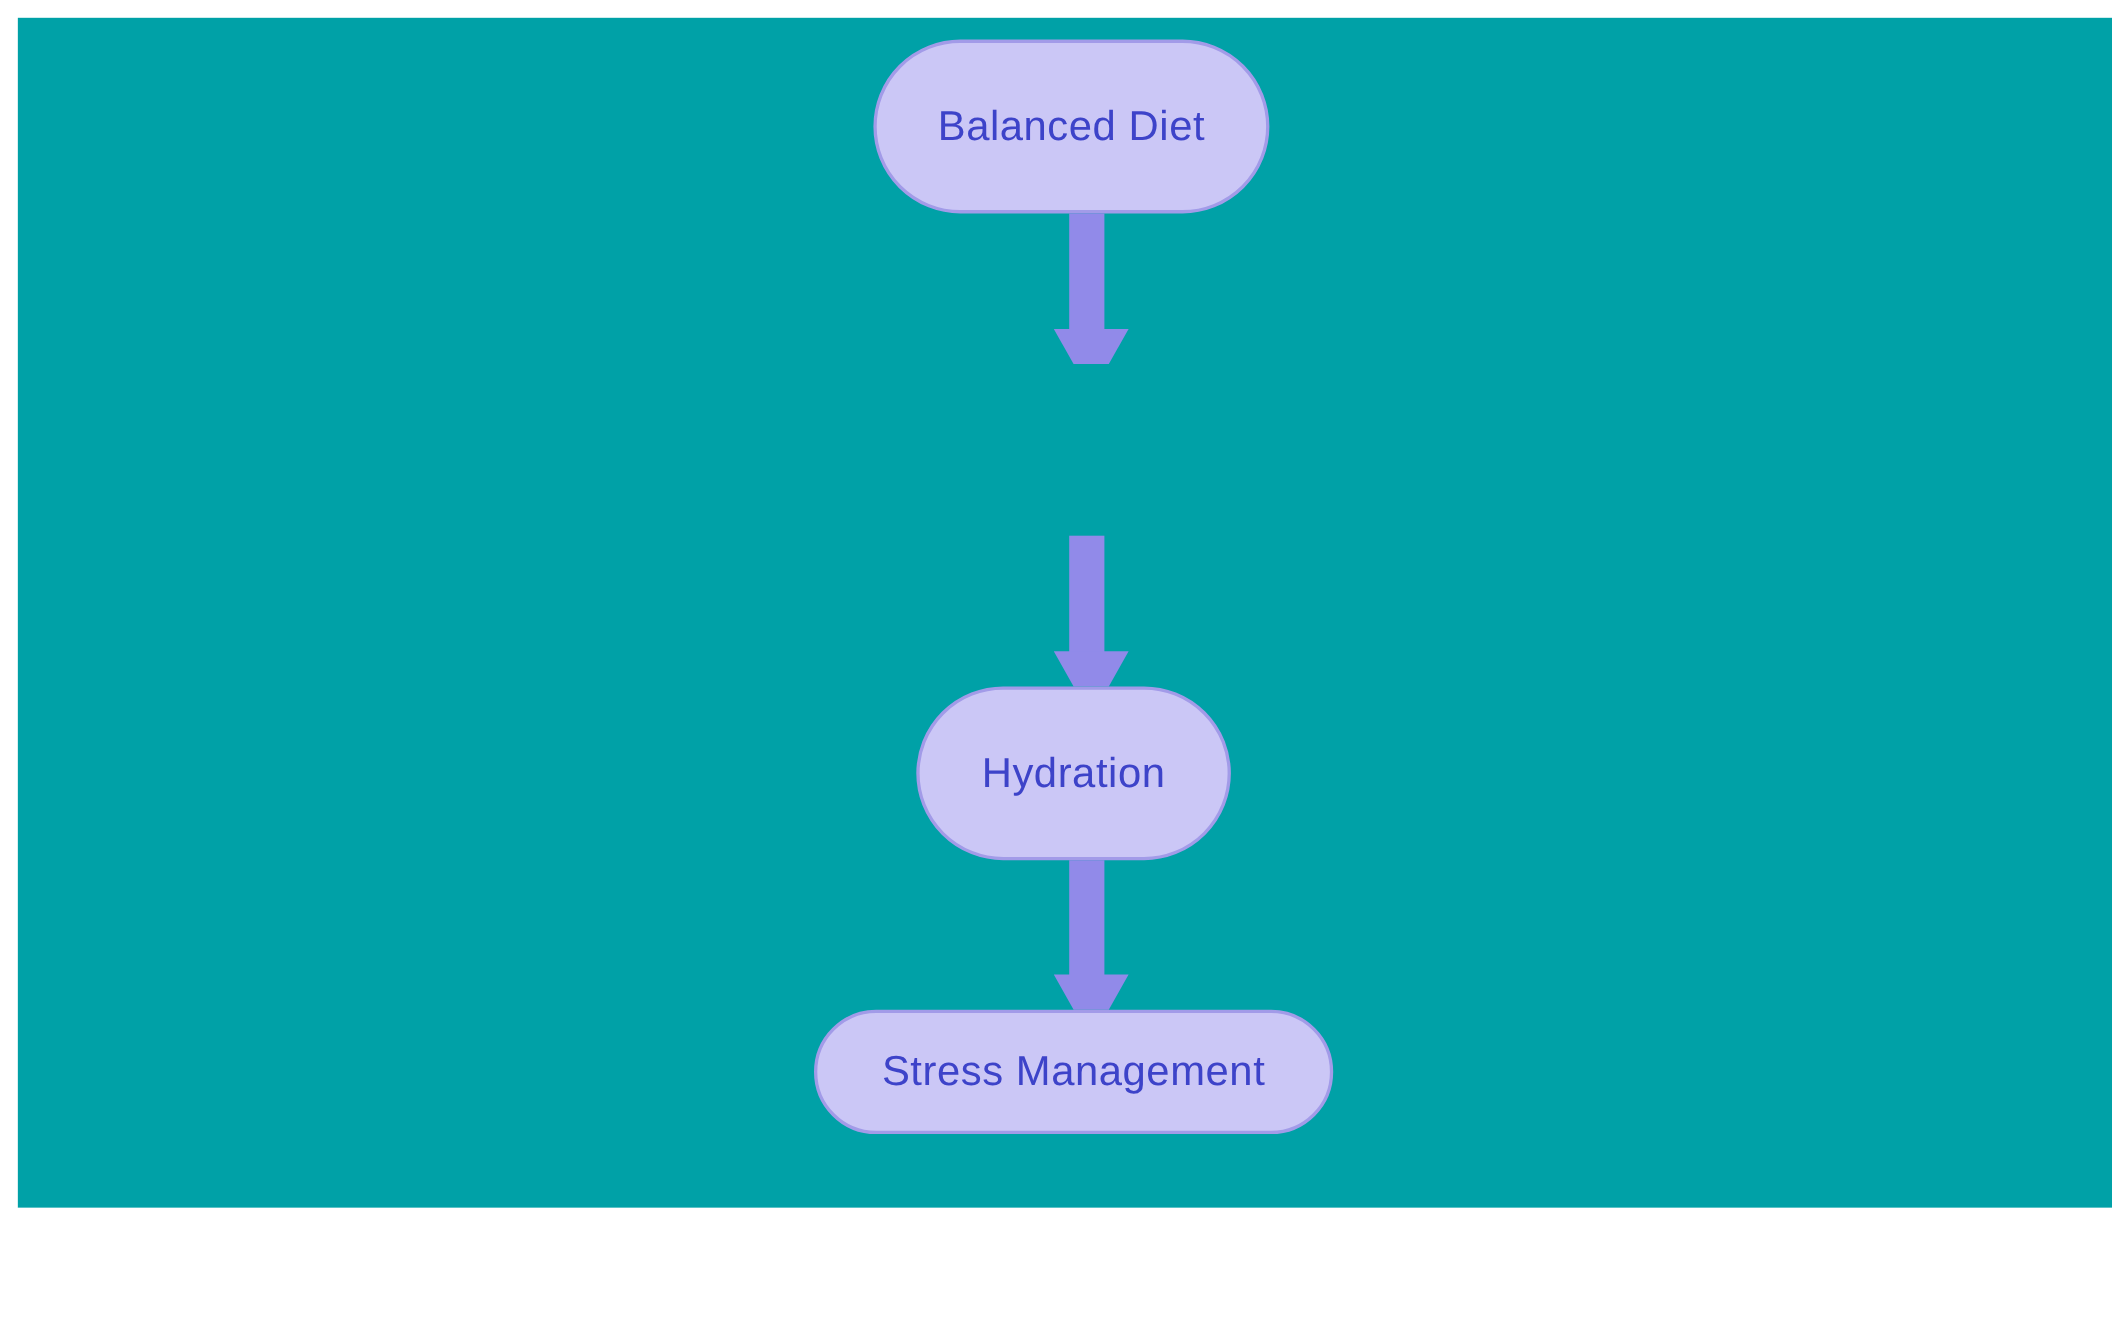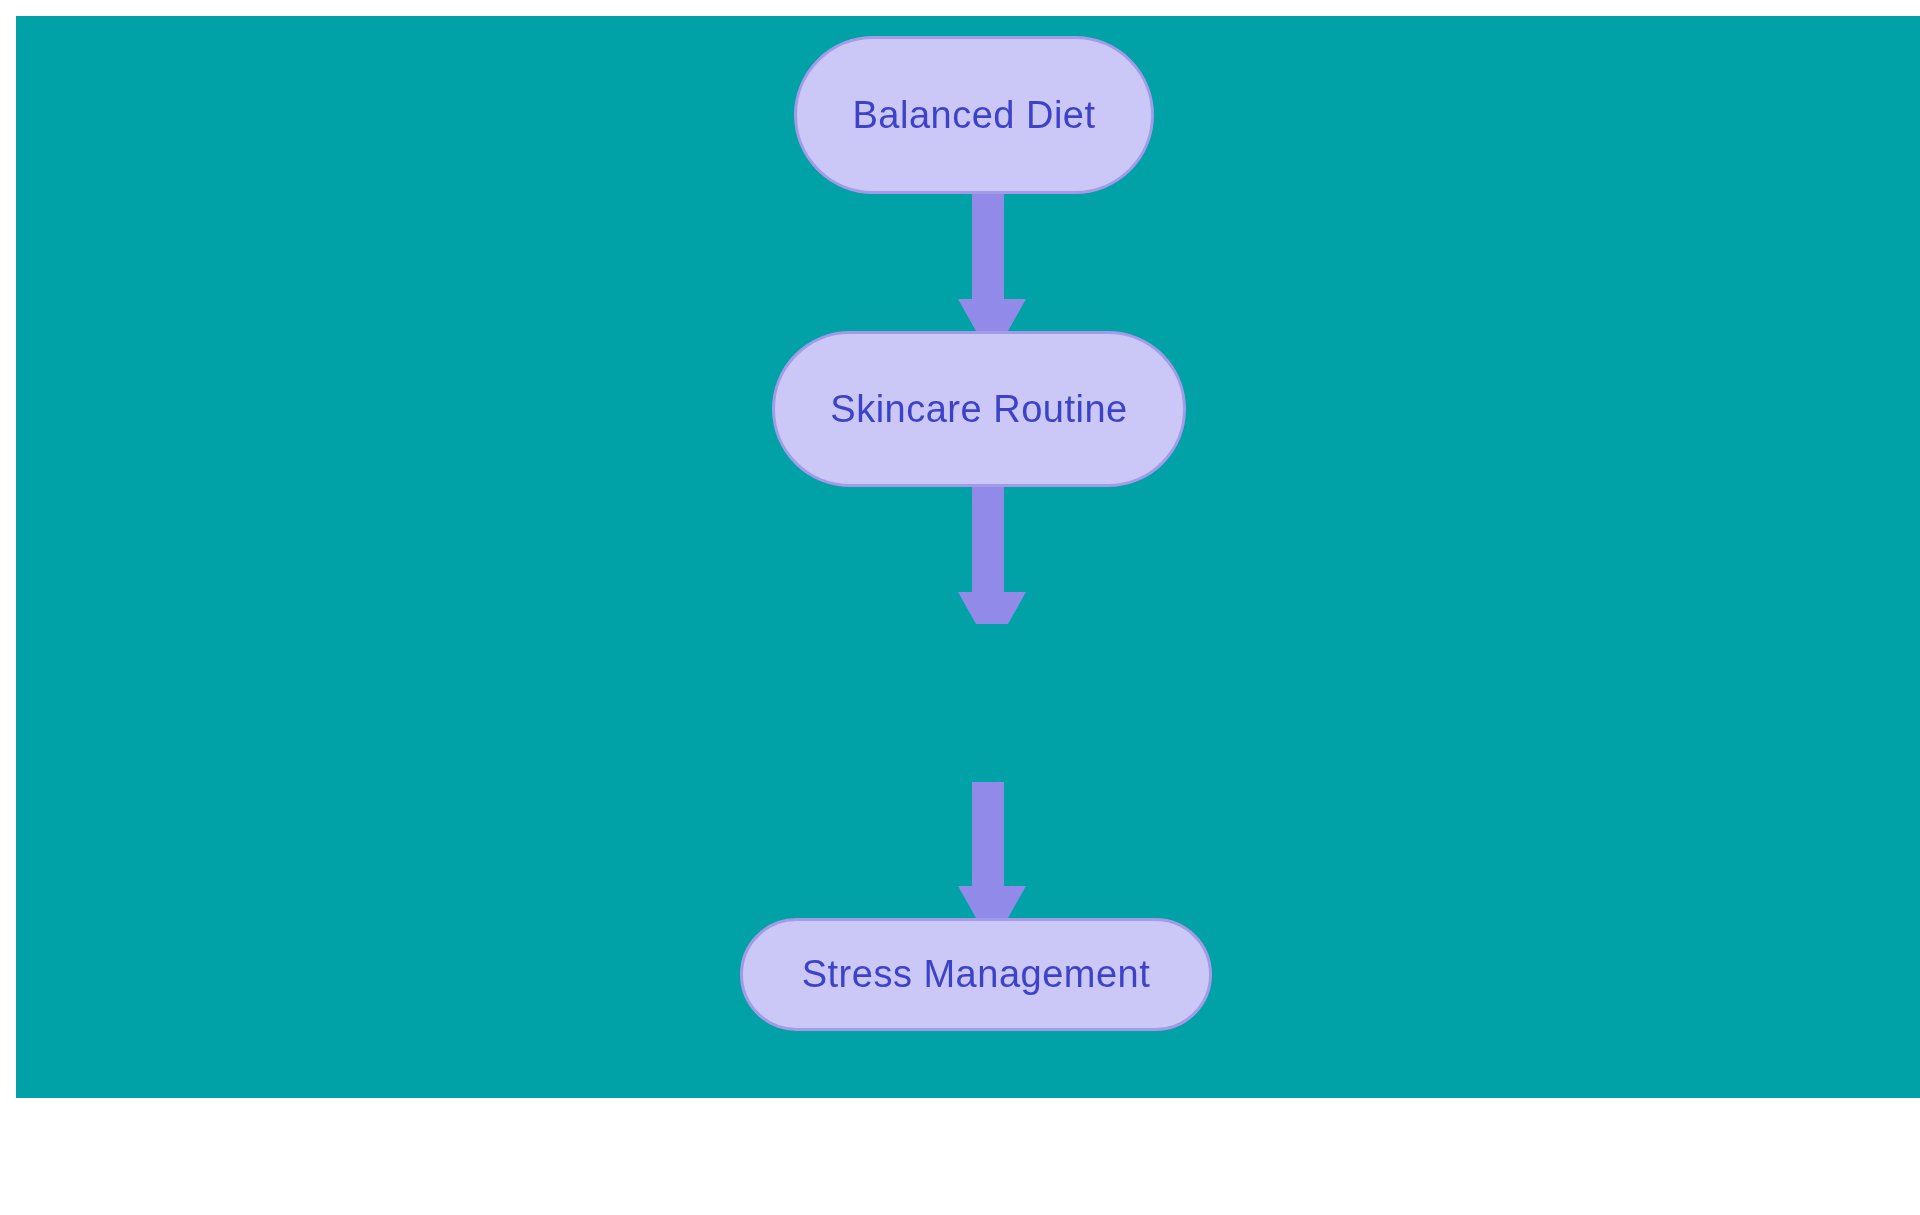--- a/index.html
+++ b/index.html
@@ -67,29 +67,29 @@
 
   <div class="node node-0">
     <span>Balanced Diet</span>
   </div>
 
   <div class="arrow arrow-0">
     <div class="shaft"></div>
     <div class="head"></div>
   </div>
 
-  <div class="node node-1">
-    <span>Skincare Routine</span>
-  </div>
 
   <div class="arrow arrow-1">
     <div class="shaft"></div>
     <div class="head"></div>
   </div>
 
+  <div class="node node-2">
+    <span>Hydration</span>
+  </div>
 
   <div class="arrow arrow-2">
     <div class="shaft"></div>
     <div class="head"></div>
   </div>
 
   <div class="node node-3">
     <span>Stress Management</span>
   </div>
 

